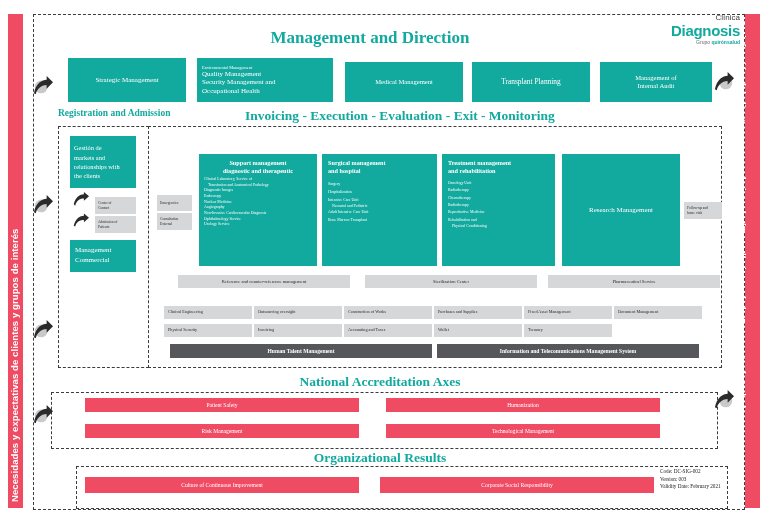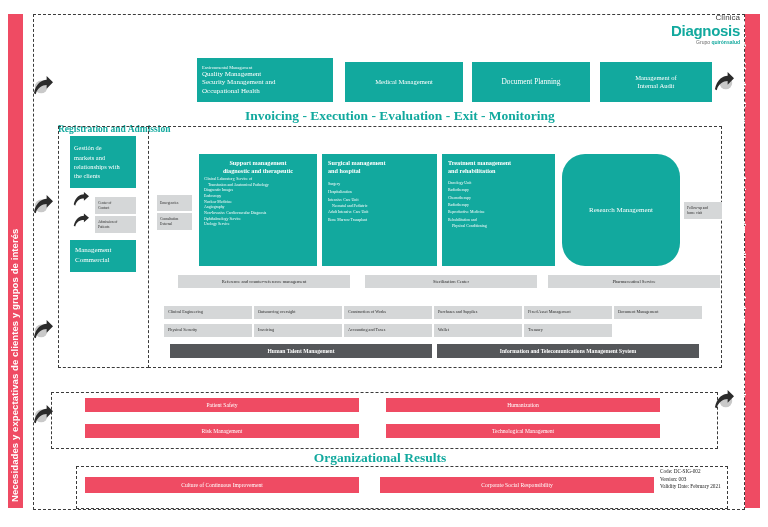--- a/index.html
+++ b/index.html
@@ -45,21 +45,21 @@
 
   
   .pink{position:absolute;background:#ef4b63;color:#ffffff;
         display:flex;align-items:center;justify-content:center;
         text-align:center;font-size:5.6px;}
 
   
   .htitle{position:absolute;color:#12a99e;font-weight:bold;text-align:center;}
   #title-management{left:160px;top:28px;width:420px;font-size:17px;}
   #title-planning{left:190px;top:108px;width:420px;font-size:13.5px;}
-  #title-registration{left:58px;top:108px;width:200px;font-size:9.5px;text-align:left;margin-top:16px;}
+  #title-registration{left:58px;top:108px;width:200px;font-size:9.5px;text-align:left;}
   #title-accreditation{left:180px;top:374px;width:400px;font-size:13.5px;}
   #title-results{left:180px;top:450px;width:400px;font-size:13.5px;}
 
   
   #logo{position:absolute;left:645px;top:14px;width:95px;text-align:right;
         font-family:"Liberation Sans",sans-serif;}
   #logo .l1{font-size:8px;color:#3f3f3f;line-height:1.1;}
   #logo .l2{font-size:15px;color:#12a99e;font-weight:bold;line-height:1.05;letter-spacing:-.3px;}
   #logo .l3{font-size:5px;color:#6a6a6a;line-height:1.2;}
   #logo .l3 b{color:#12a99e;}
@@ -92,43 +92,50 @@
 
   <div id="logo">
     <div class="l1">Clínica</div>
     <div class="l2">Diagnosis</div>
     <div class="l3">
       <span>Grupo</span>
       <b>quirónsalud</b>
     </div>
   </div>
 
+  <div class="htitle" id="title-management">Management and Direction</div>
   <div class="htitle" id="title-planning">Invoicing - Execution - Evaluation - Exit - Monitoring</div>
   <div class="htitle" id="title-registration">Registration and Admission</div>
+  <div class="htitle" id="title-accreditation">National Accreditation Axes</div>
   <div class="htitle" id="title-results">Organizational Results</div>
 
+  <div class="teal" style="left:68px;top:58px;width:118px;height:44px;font-size:7px;">
+    <div class="stack">
+      <div>Strategic Management</div>
+    </div>
+  </div>
 
   <div class="teal" style="left:197px;top:58px;width:136px;height:44px;">
     <div class="stack" style="padding:3px 5px;text-align:left;">
       <div style="font-size:4.4px;">Environmental Management</div>
       <div style="font-size:7px;">Quality Management</div>
       <div style="font-size:7px;">Security Management and</div>
       <div style="font-size:7px;">Occupational Health</div>
     </div>
   </div>
 
   <div class="teal" style="left:345px;top:62px;width:118px;height:40px;font-size:6.6px;">
     <div class="stack">
       <div>Medical  Management</div>
     </div>
   </div>
 
   <div class="teal" style="left:472px;top:62px;width:118px;height:40px;font-size:7.4px;">
     <div class="stack">
-      <div>Document Planning</div>
+      <div>Transplant Planning</div>
     </div>
   </div>
 
   <div class="teal" style="left:600px;top:62px;width:112px;height:40px;font-size:6.6px;">
     <div class="stack">
       <div>Management of</div>
       <div>Internal Audit</div>
     </div>
   </div>
 
@@ -226,21 +233,21 @@
       <div class="bx-item" style="line-height:1.85;">Chemotherapy</div>
       <div class="bx-item" style="line-height:1.85;">Radiotherapy</div>
       <div class="bx-item" style="line-height:1.85;">Reproductive Medicine</div>
       <div class="bx-item" style="line-height:1.45;margin-top:2px;">
         <span>Rehabilitation and</span>
         <span class="bx-sub">Physical Conditioning</span>
       </div>
     </div>
   </div>
 
-  <div class="teal" style="left:562px;top:154px;width:118px;height:112px;font-size:7px;border-radius:23px;">
+  <div class="teal" style="left:562px;top:154px;width:118px;height:112px;font-size:7px;">
     <div class="stack">
       <div>Research Management</div>
     </div>
   </div>
 
   <div class="grey" style="left:684px;top:202px;width:38px;height:17px;">
     <div style="text-align:left;width:100%;padding-left:3px;">
       <div>Follow-up and</div>
       <div>home visit</div>
     </div>

